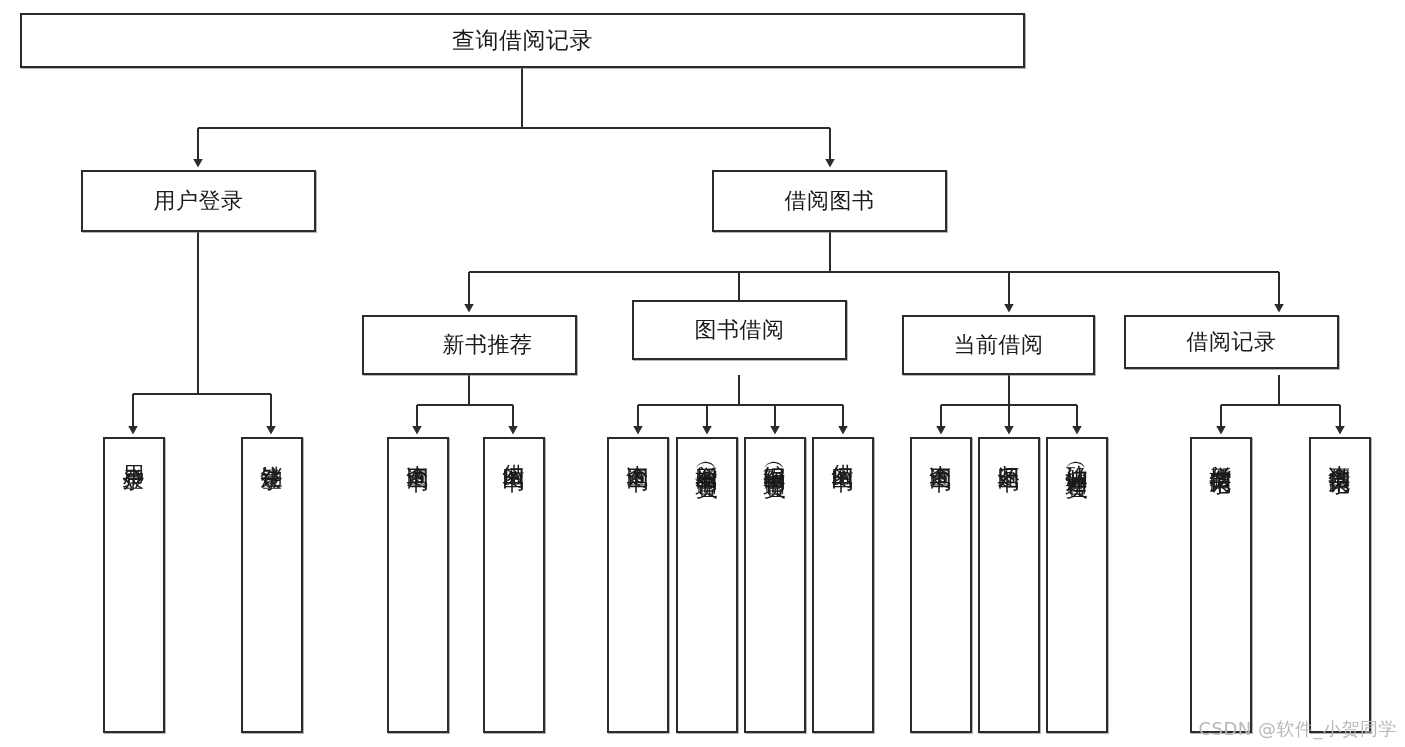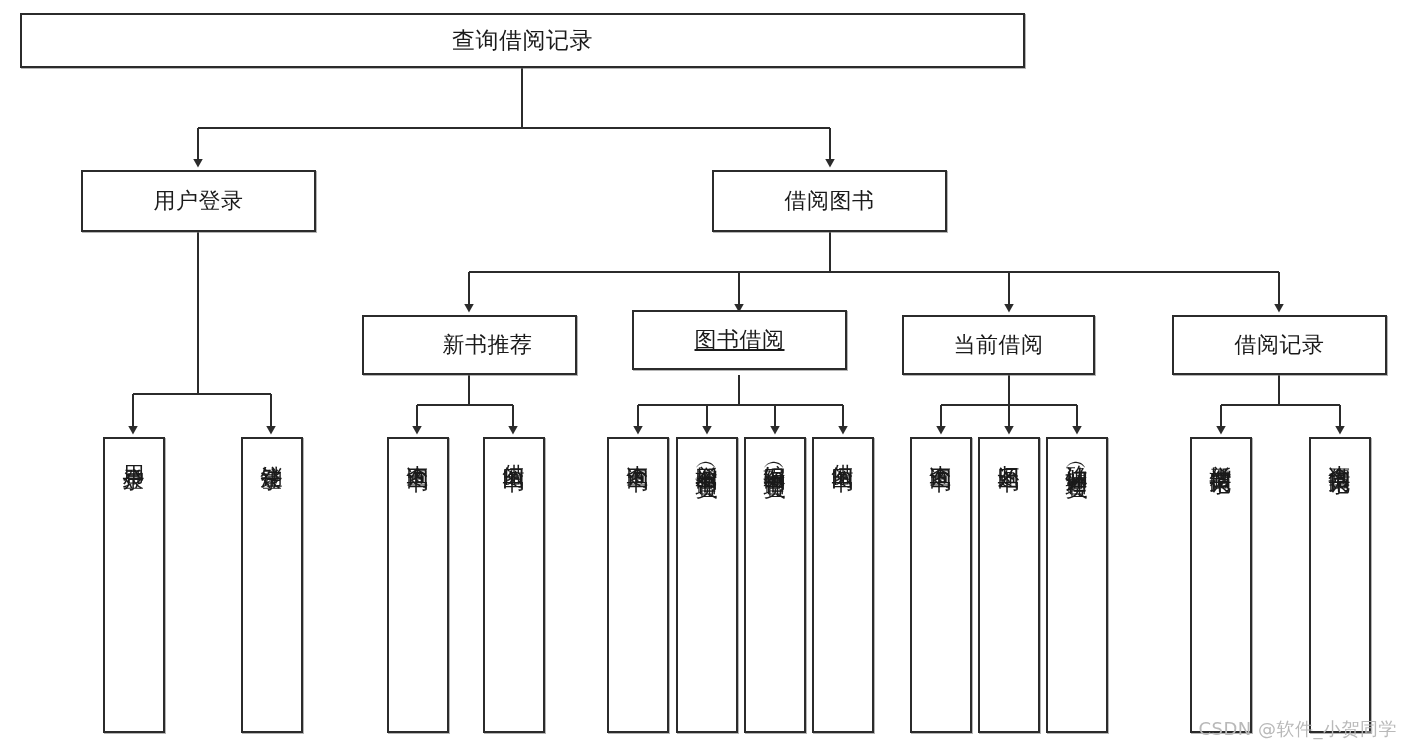--- a/index.html
+++ b/index.html
@@ -134,27 +134,27 @@
   <div class="node branch" style="left:81px; top:170px; width:235px; height:62px;">
     <span class="node-label">用户登录</span>
   </div>
   <div class="node branch" style="left:712px; top:170px; width:235px; height:62px;">
     <span class="node-label">借阅图书</span>
   </div>
 
   <div class="node branch" style="left:362px; top:315px; width:215px; height:60px;padding-left:36px;">
     <span class="node-label">新书推荐</span>
   </div>
-  <div class="node branch" style="left:632px; top:310px; width:215px; height:60px;text-decoration:underline;">
+  <div class="node branch" style="left:632px; top:300px; width:215px; height:60px;">
     <span class="node-label">图书借阅</span>
   </div>
   <div class="node branch" style="left:902px; top:315px; width:193px; height:60px;">
     <span class="node-label">当前借阅</span>
   </div>
-  <div class="node branch" style="left:1172px; top:315px; width:215px; height:60px;">
+  <div class="node branch" style="left:1124px; top:315px; width:215px; height:54px;">
     <span class="node-label">借阅记录</span>
   </div>
 
   <div class="node leaf" style="left:103px; top:437px; width:62px; height:296px;">
     <span class="node-label">用户登录</span>
   </div>
   <div class="node leaf" style="left:241px; top:437px; width:62px; height:296px;">
     <span class="node-label">注销登录</span>
   </div>
 

